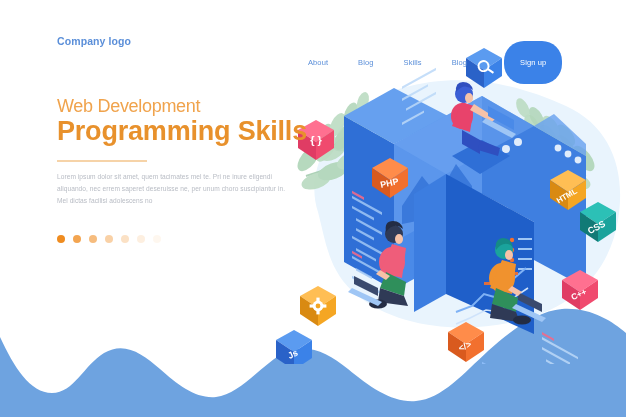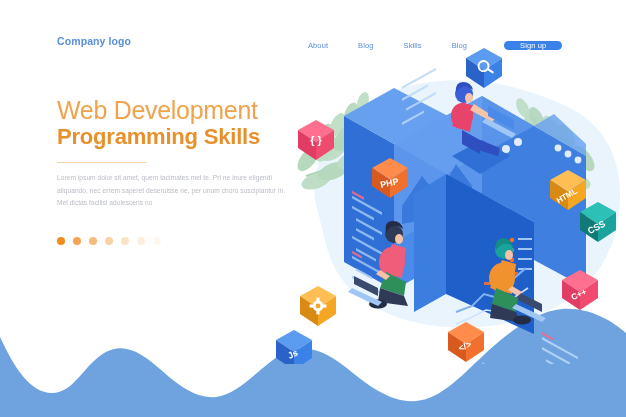--- a/index.html
+++ b/index.html
@@ -25,28 +25,28 @@
     font-size:10.5px; font-weight:bold; color:#5b8fd9; letter-spacing:.1px;
   }
   .nav { position:absolute; left:308px; top:41px; display:flex; align-items:center; }
   .nav-item {
     font-size:7.5px; color:#5b8fd9; margin-right:30px; white-space:nowrap;
     cursor:pointer; letter-spacing:.1px;
   }
   .nav-item:nth-child(4) { margin-right:37px; }
   .signup {
     background:#3b82e8; color:#fff; font-size:7.5px;
-    padding:0 16px; border-radius:20px; border:none; cursor:pointer;
+    padding:17px 16px; border-radius:20px; border:none; cursor:pointer;
     white-space:nowrap; letter-spacing:.1px;
   }
 
   
   .hero { position:absolute; left:57px; top:96px; width:240px; z-index:25; }
-  .h1-line1 { font-size:25px; color:#f0a34c; line-height:1.12; letter-spacing:-.3px; white-space:nowrap; }
-  .h1-line2 { font-size:22px; color:#e8912c; font-weight:bold; line-height:1.18; letter-spacing:-.2px; white-space:nowrap; }
+  .h1-line1 { font-size:18px; color:#f0a34c; line-height:1.12; letter-spacing:-.3px; white-space:nowrap; }
+  .h1-line2 { font-size:27px; color:#e8912c; font-weight:bold; line-height:1.18; letter-spacing:-.2px; white-space:nowrap; }
   .rule { width:90px; height:1.5px; background:#f6d3a8; margin:12px 0 9px 0; }
   .para { font-size:6.6px; color:#b8bcc4; line-height:1.85; letter-spacing:.05px; }
   .dots { display:flex; gap:8px; margin-top:28px; align-items:center; }
   .dot { width:8px; height:8px; border-radius:50%; background:#ef8c20; }
 
   
   .illus { position:absolute; left:266px; top:44px; width:360px; height:320px; z-index:10; }
   .illus svg { display:block; }
 </style>
 </head>

